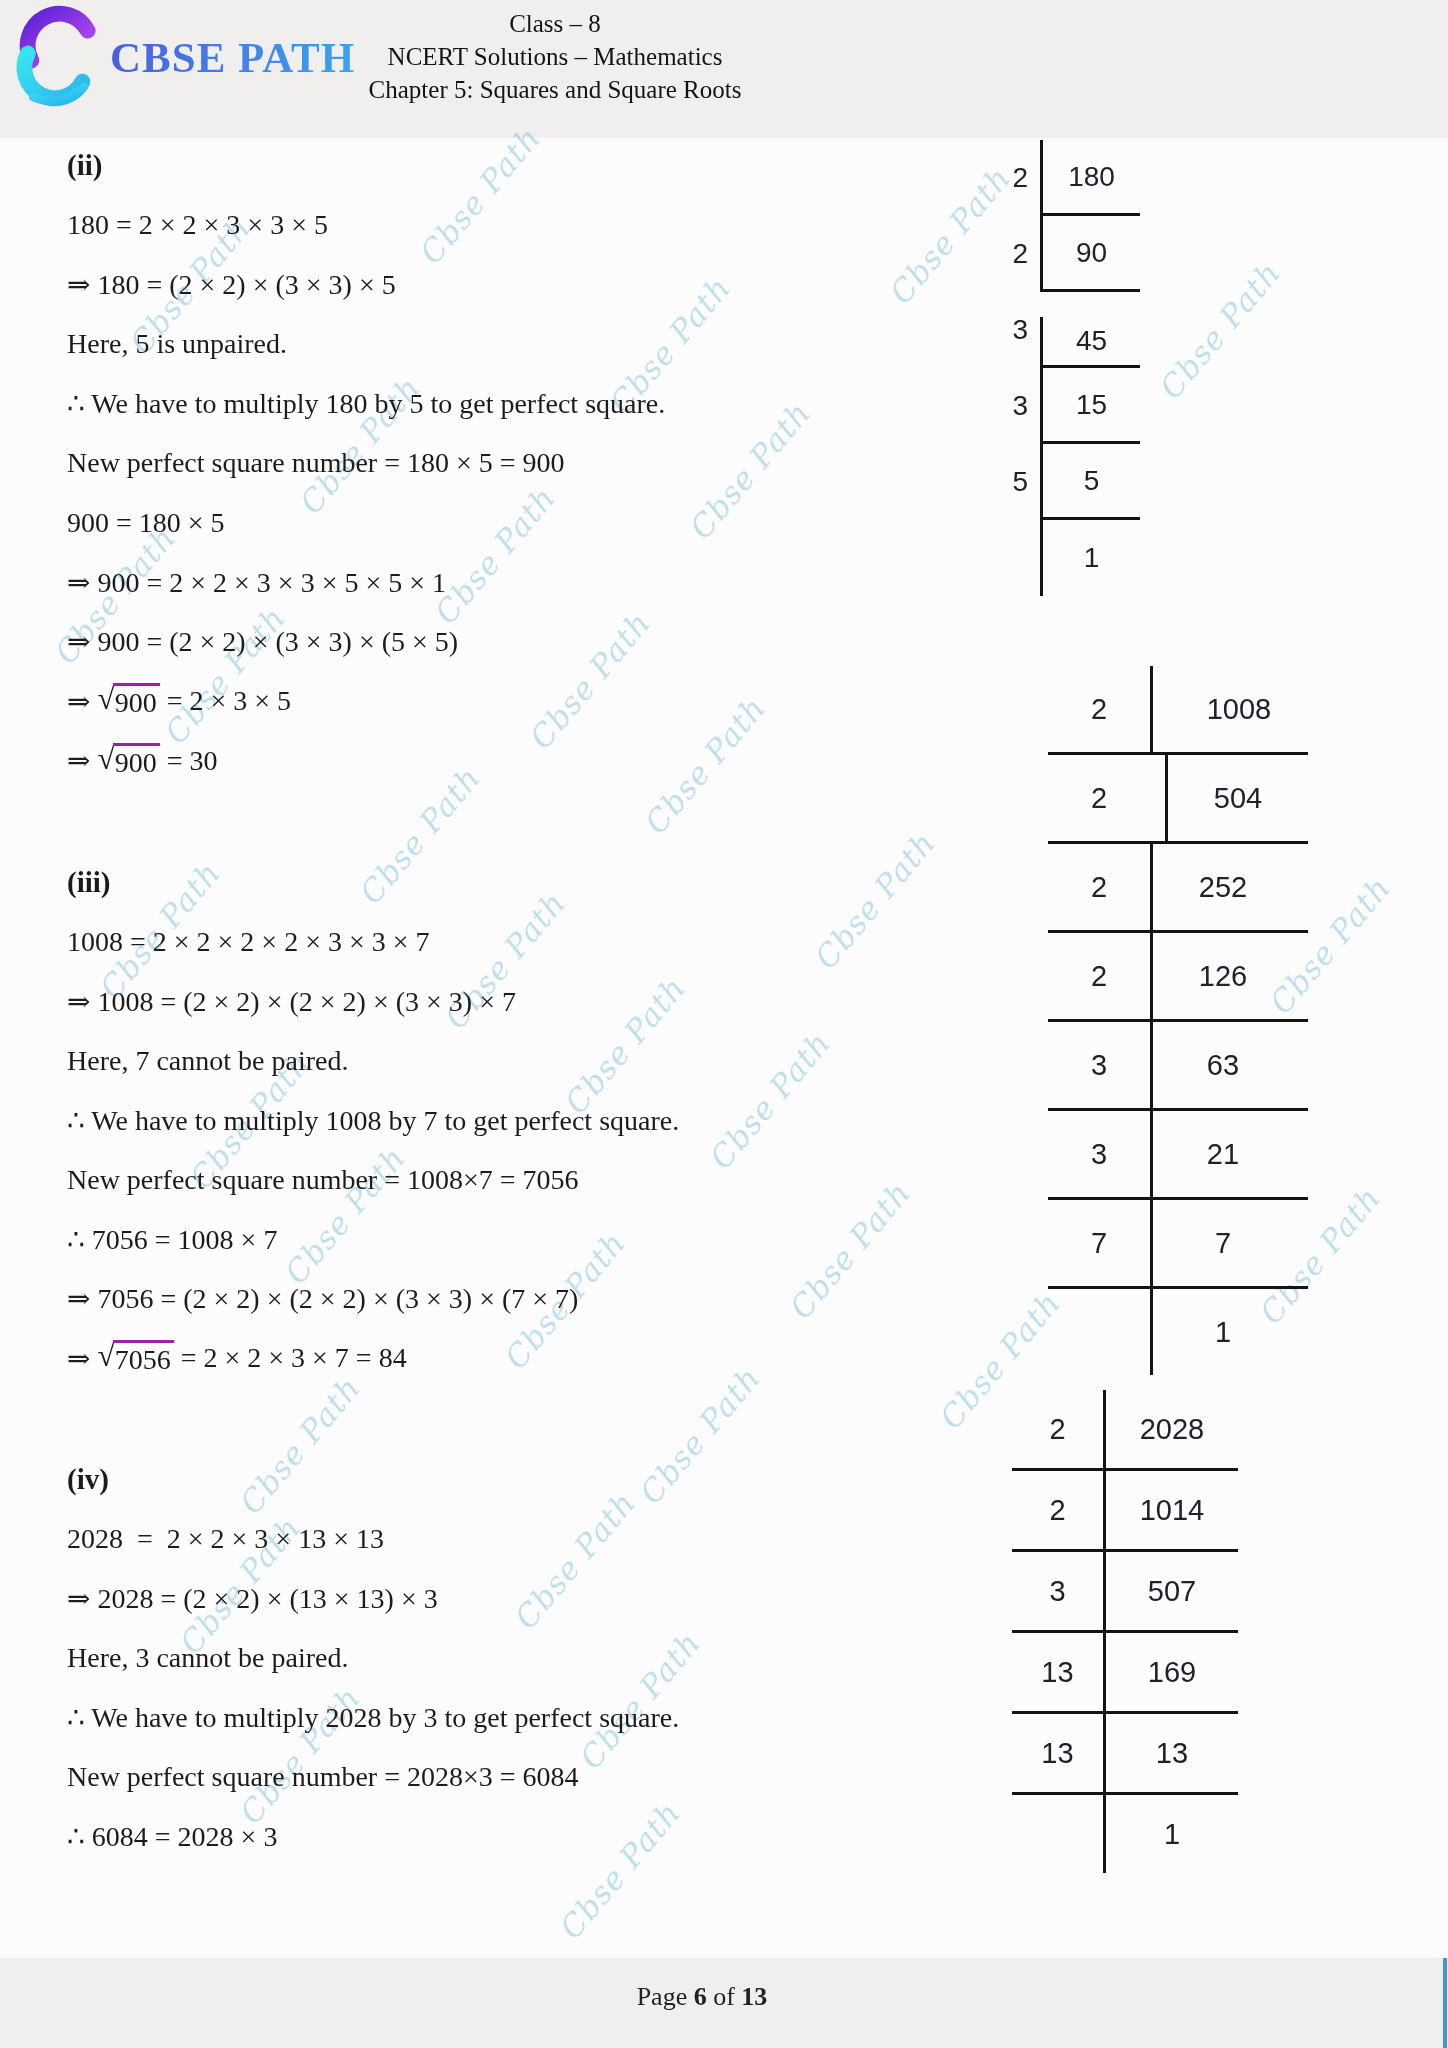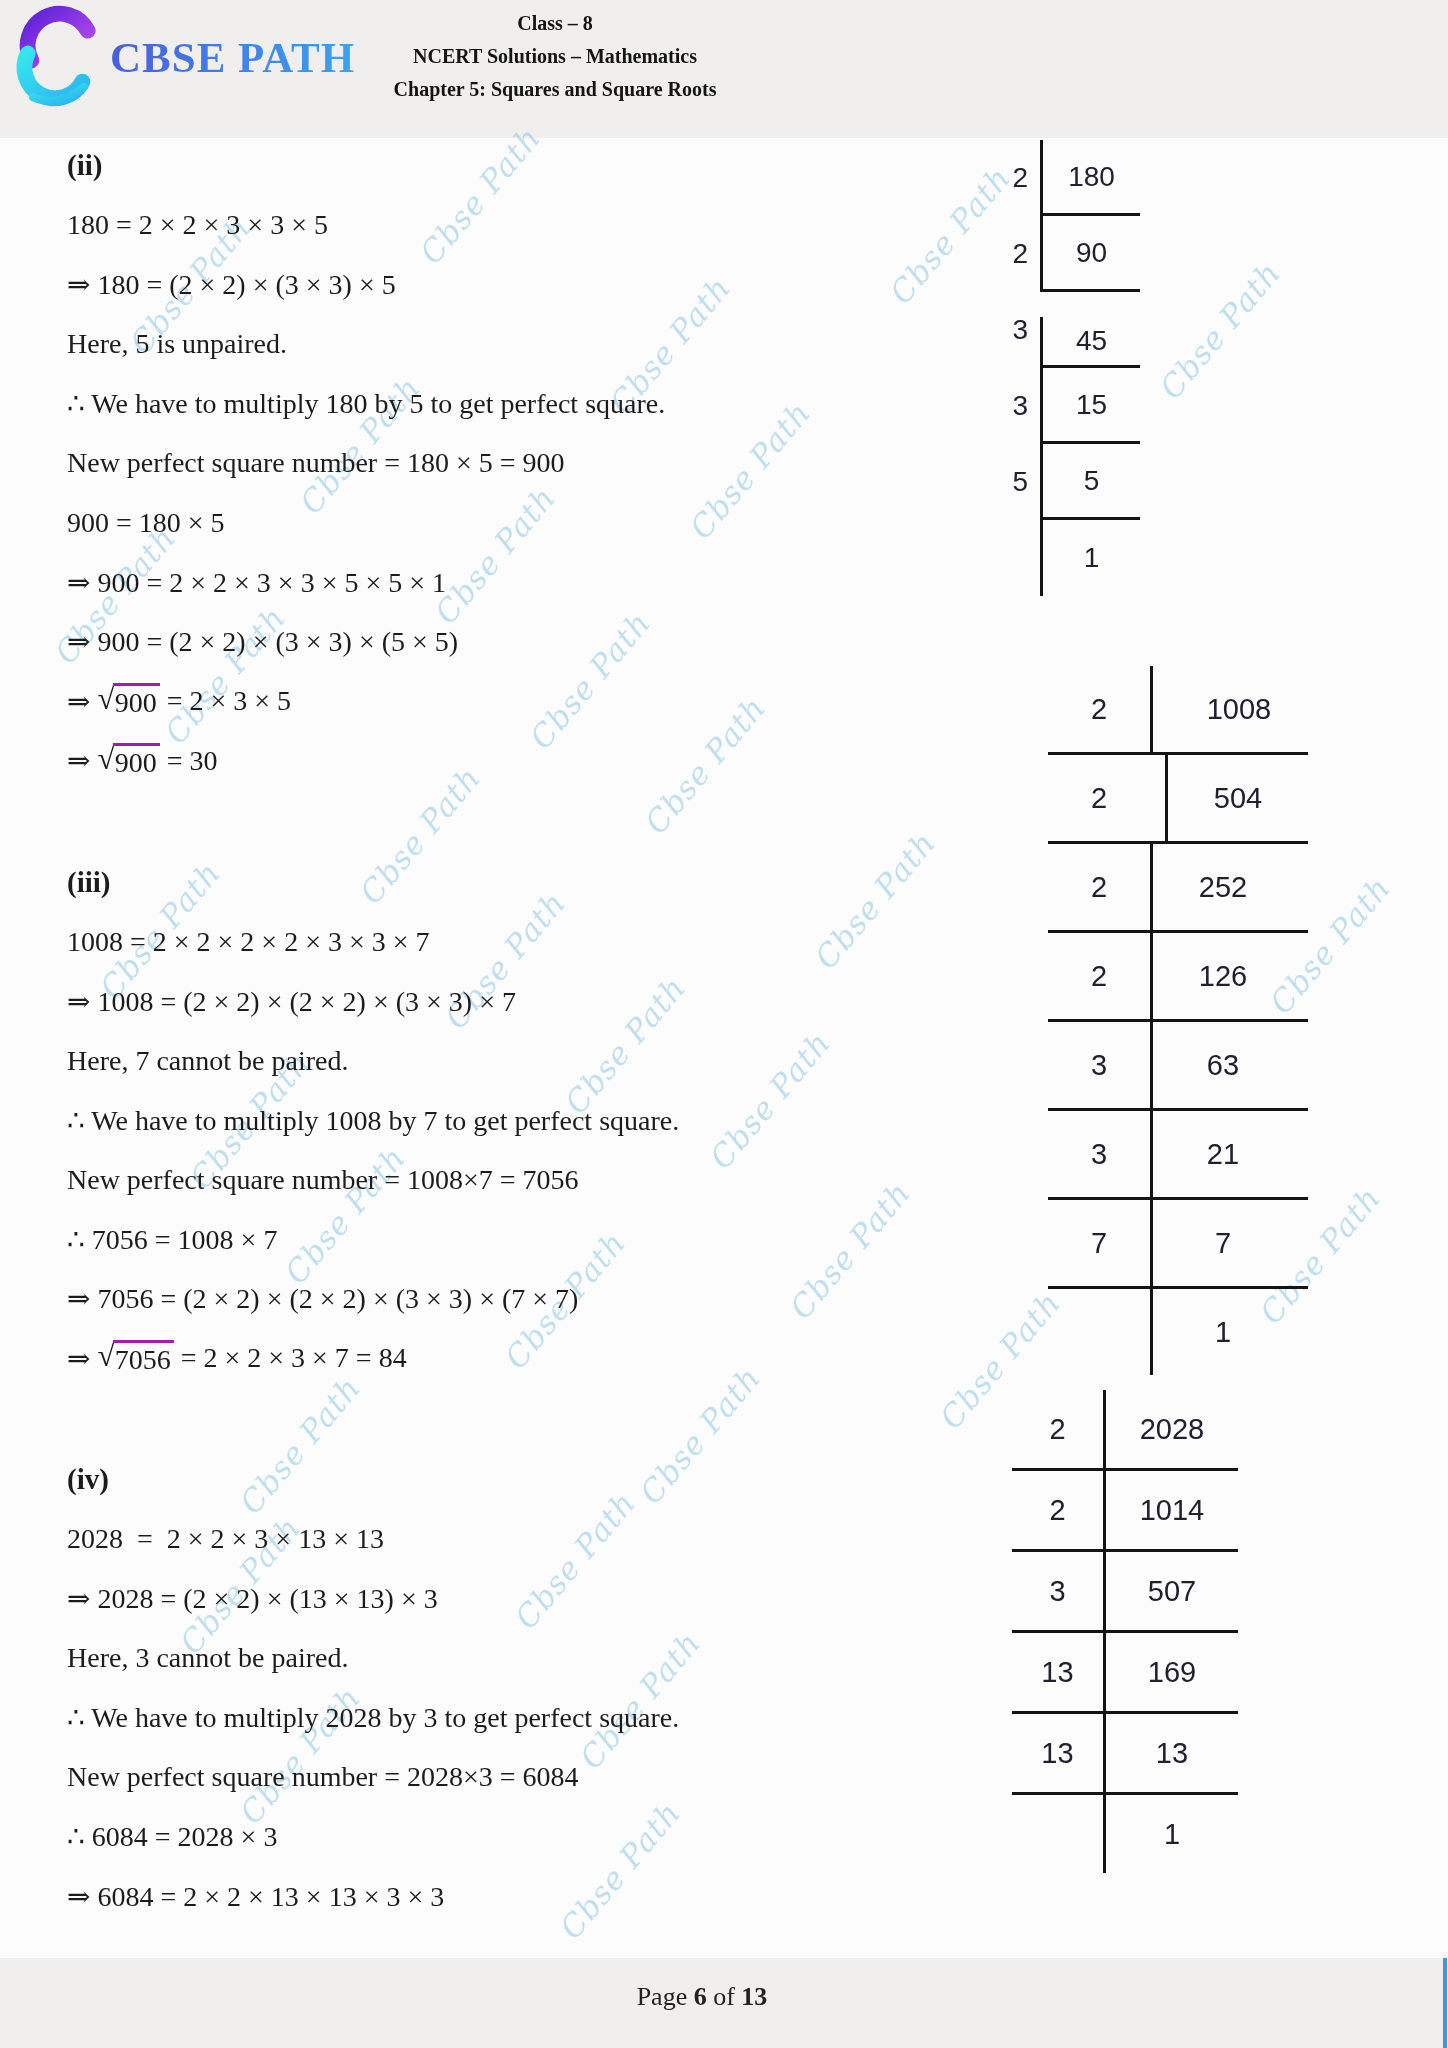--- a/index.html
+++ b/index.html
@@ -13,21 +13,21 @@
 
   
   .logo{position:absolute;left:12px;top:4px;display:flex;align-items:center;gap:10px;}
   .logo-mark{width:88px;height:106px;}
   .logo-text{font-size:43px;font-weight:700;letter-spacing:1px;
              background:linear-gradient(90deg,#4a5ede,#3ba3ee);
              -webkit-background-clip:text;background-clip:text;color:transparent;}
 
   
   .titles{position:absolute;left:0;top:7px;width:1110px;text-align:center;}
-  .title-line{font-size:20px;font-weight:700;line-height:33px;color:#141414;}
+  .title-line{font-size:25px;font-weight:400;line-height:33px;color:#141414;}
 
   
   .content{position:absolute;left:0;top:138px;width:100%;height:1820px;background:#fcfcfc;}
 
   
   #watermarks{position:absolute;left:0;top:0;width:100%;height:100%;z-index:1;pointer-events:none;}
   .wm{position:absolute;transform:translate(-50%,-50%) rotate(-50deg);
       font-family:"DejaVu Serif",serif;font-style:italic;font-size:31px;letter-spacing:1px;
       opacity:.42;white-space:nowrap;}
 
@@ -148,21 +148,20 @@
         <div class="mline">⇒ <span class="rad"><span class="rsign">√</span><span class="vin">7056</span></span> = 2 × 2 × 3 × 7 = 84</div>
       </div>
       <div class="section">
         <div class="slabel">(iv)</div>
         <div class="mline">2028  =  2 × 2 × 3 × 13 × 13</div>
         <div class="mline">⇒ 2028 = (2 × 2) × (13 × 13) × 3</div>
         <div class="mline">Here, 3 cannot be paired.</div>
         <div class="mline">∴ We have to multiply 2028 by 3 to get perfect square.</div>
         <div class="mline">New perfect square number = 2028×3 = 6084</div>
         <div class="mline">∴ 6084 = 2028 × 3</div>
-        <div class="mline">⇒ 6084 = 2 × 2 × 13 × 13 × 3 × 3</div>
       </div>
     </div>
   <div id="tables">
       <div class="ftable" style="left: 995px; top: 140px; font-size: 28px;">
         <div class="trow partial" style="height: 76px;">
           <div class="dcell ralign" style="width: 45px;">2</div>
           <div class="qcell" style="width: 100px;">180</div>
         </div>
         <div class="trow partial" style="height: 76px;">
           <div class="dcell ralign" style="width: 45px;">2</div>

